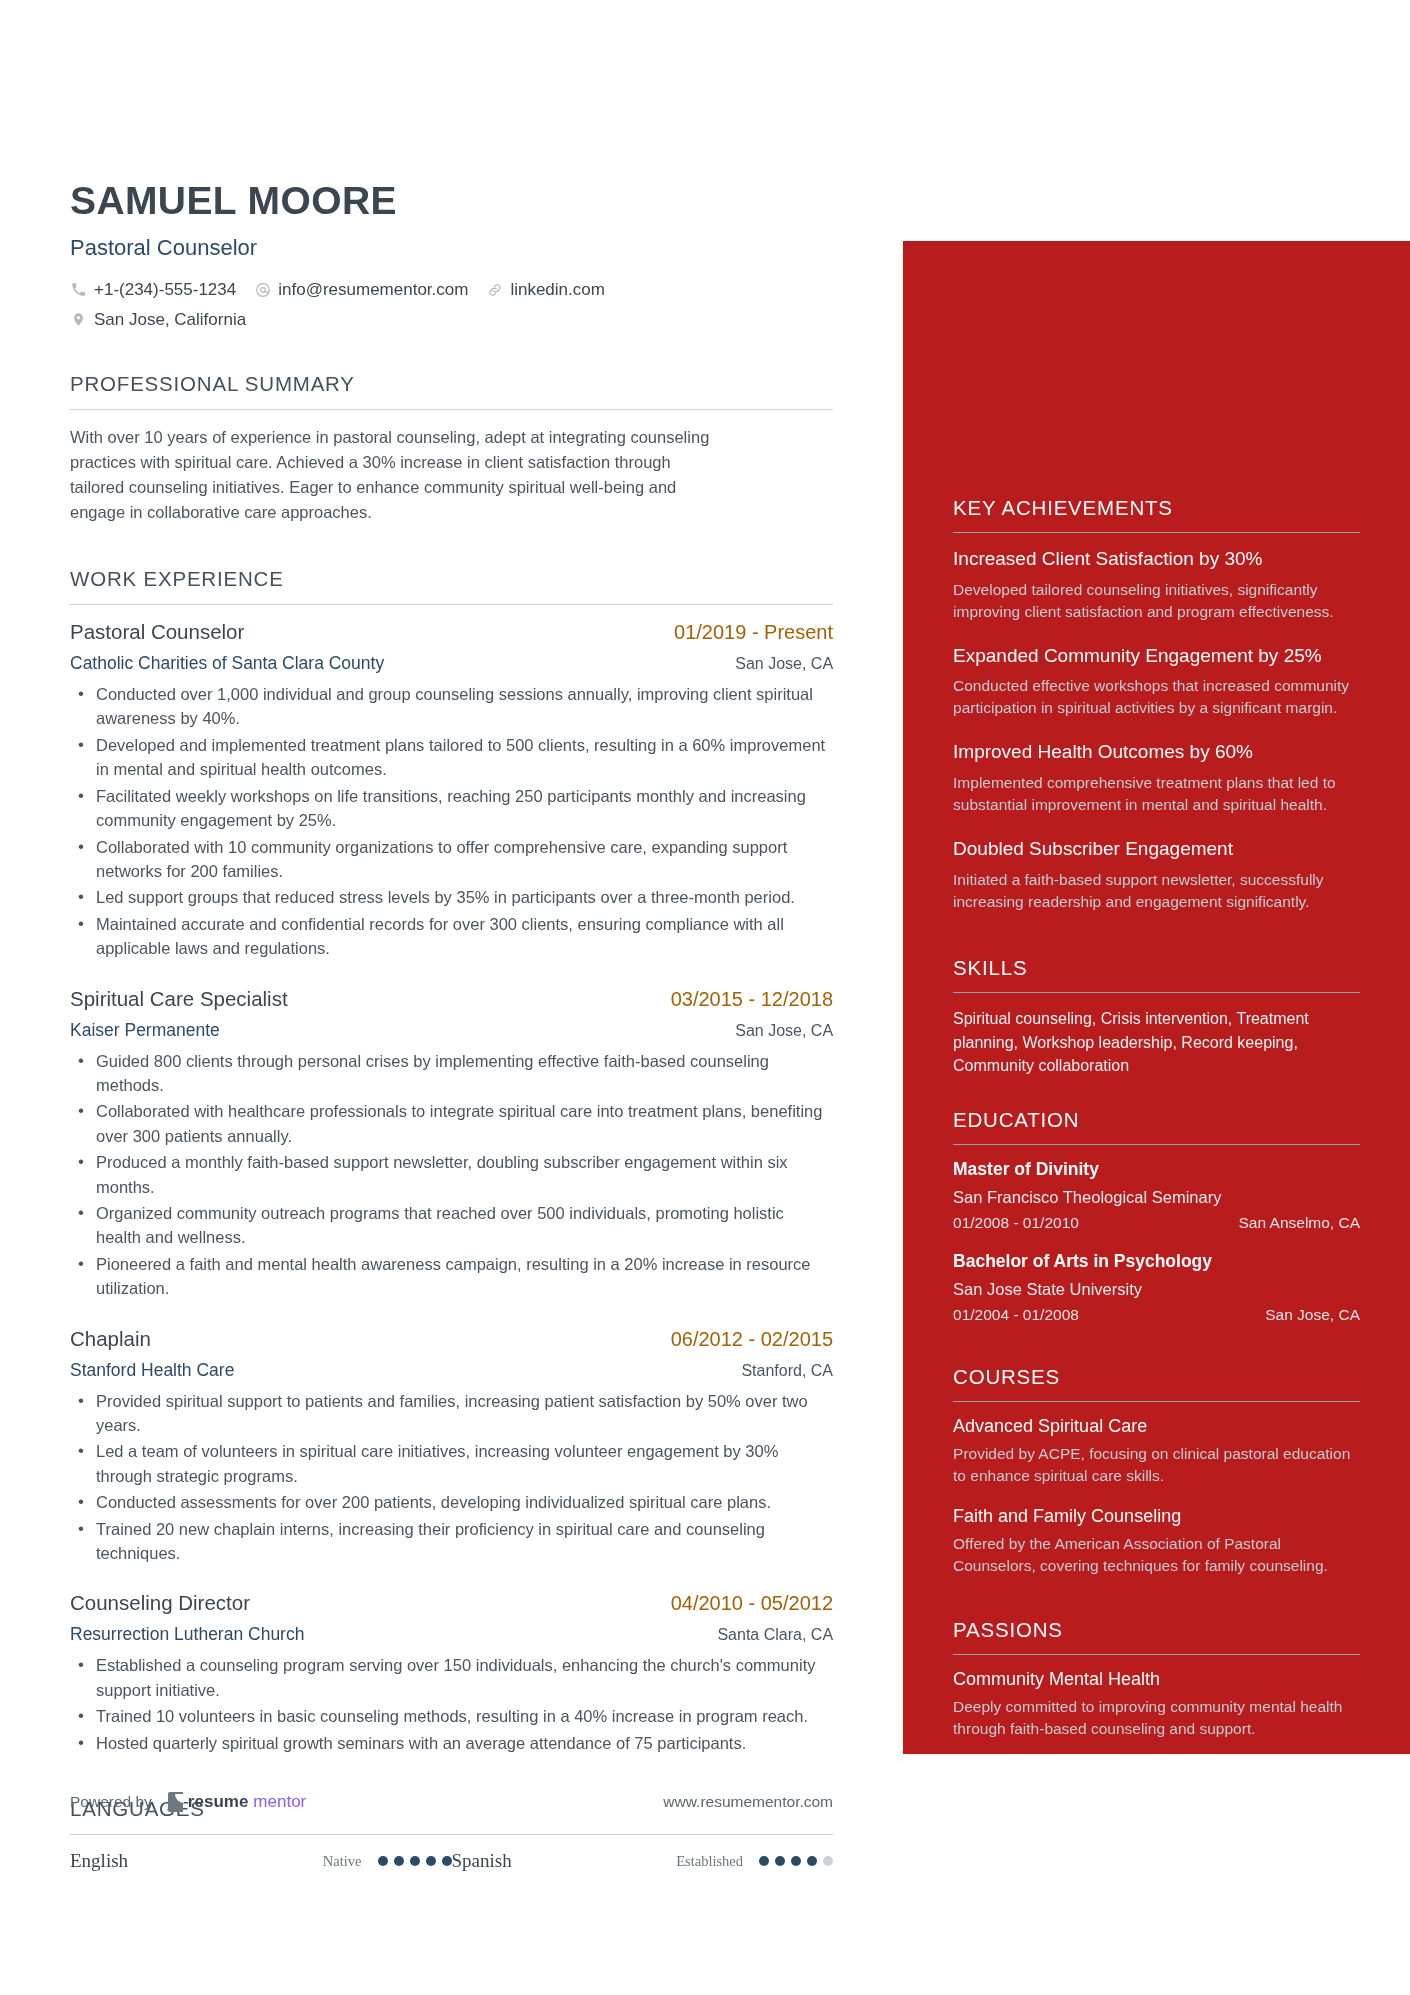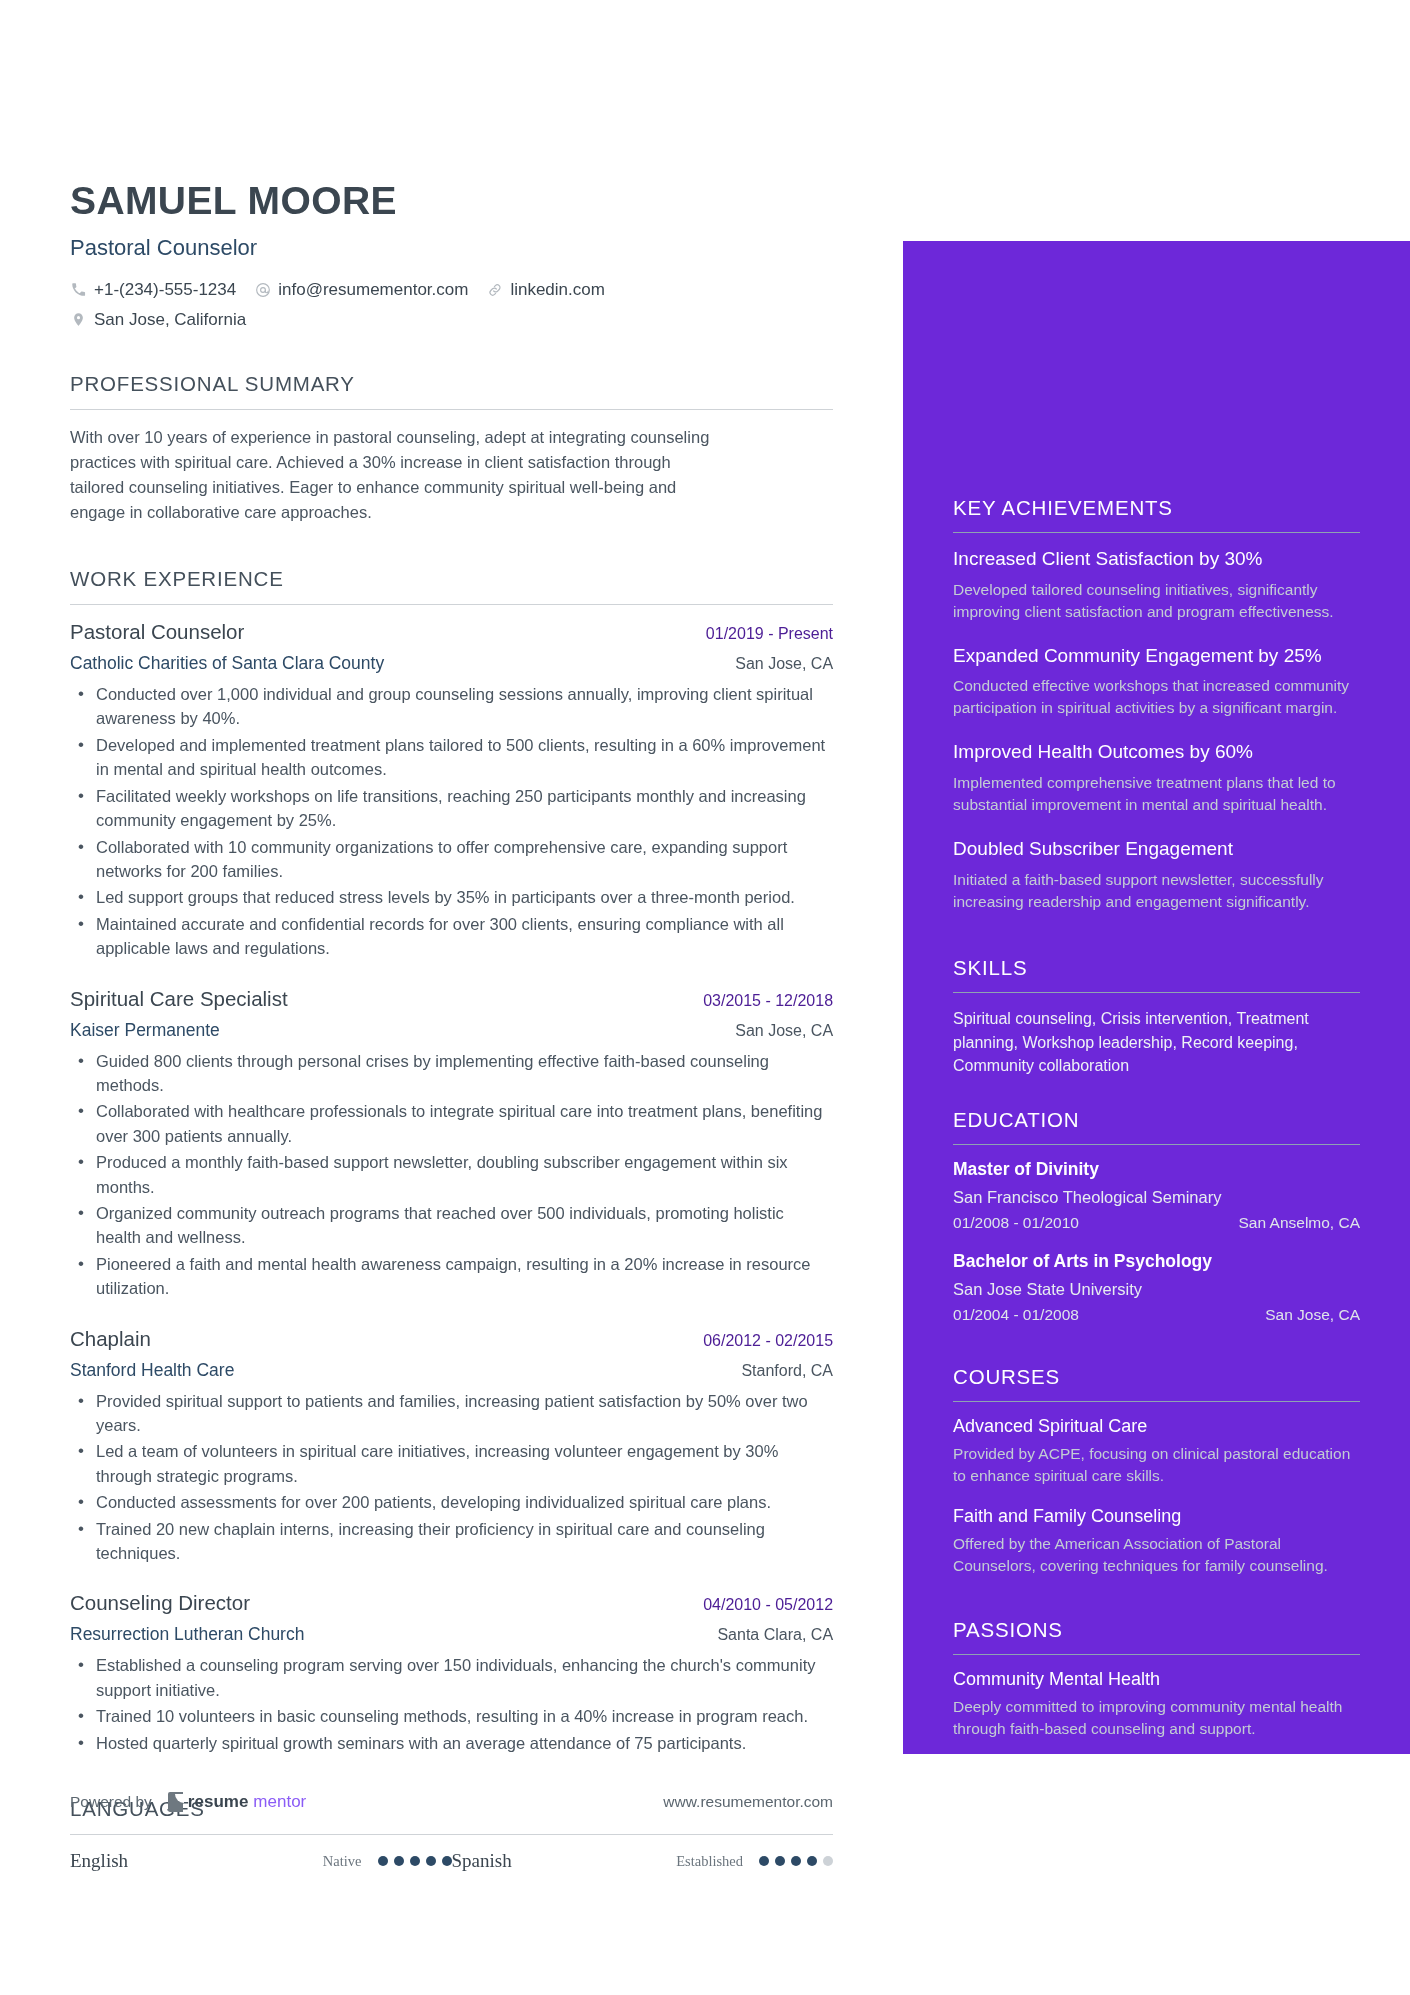--- a/index.html
+++ b/index.html
@@ -101,22 +101,22 @@
     display: flex;
     justify-content: space-between;
     align-items: baseline;
     gap: 16px;
   }
   .job-role {
     font-size: 20.5px;
     color: #3b4650;
   }
   .job-dates {
-    font-size: 16px;
-    color: #4c1d95;
+    font-size: 20px;
+    color: #a16207;
     white-space: nowrap;
   }
   .job-row2 {
     display: flex;
     justify-content: space-between;
     align-items: baseline;
     gap: 16px;
     margin-top: 9px;
   }
   .job-company {
@@ -225,21 +225,21 @@
   .brand-a { font-weight: bold; color: #3b4650; }
   .brand-b { color: #8b5cf6; }
   .site {
     font-size: 15.5px;
     color: #5b666f;
   }
 
   
   .side-col {
     width: 516px;
-    background: #6d28d9;
+    background: #b91c1c;
     color: #ffffff;
     padding: 255px 50px 0 50px;
   }
   .side-section { margin-bottom: 8px; }
   .side-title {
     font-size: 20.5px;
     letter-spacing: 0.8px;
     color: #ffffff;
     font-weight: normal;
     text-transform: uppercase;

